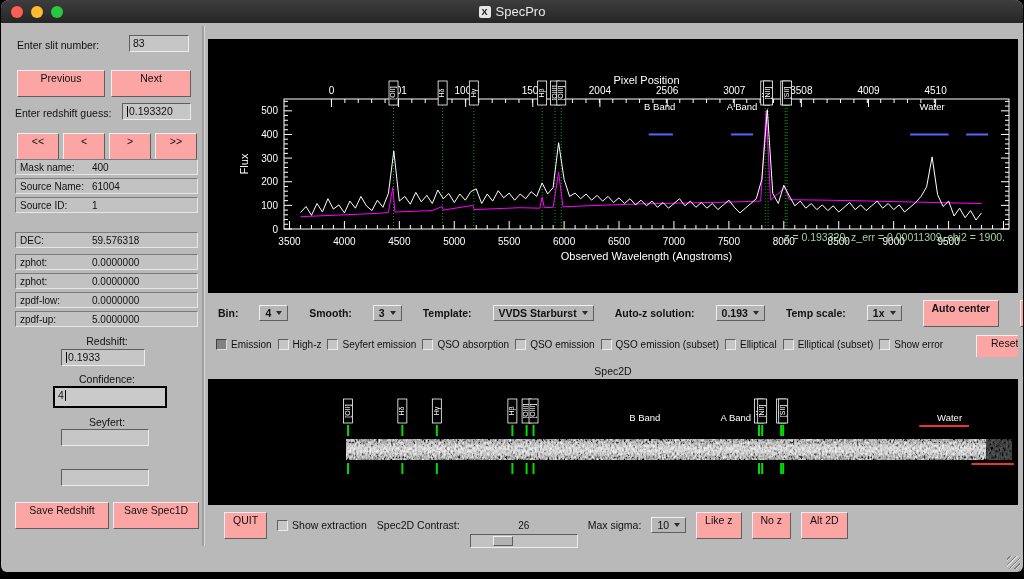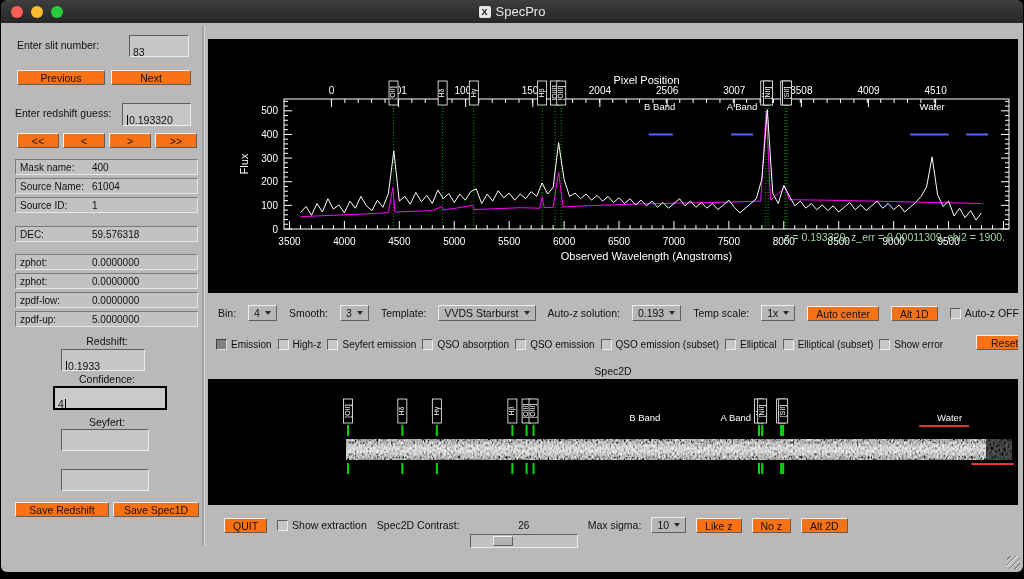--- a/index.html
+++ b/index.html
@@ -13,39 +13,39 @@
   .tl{width:12px;height:12px;border-radius:50%;margin-right:8px;display:inline-block;}
   .tl.red{background:#ff5f57}.tl.yellow{background:#febc2e}.tl.green{background:#28c840}
   .title-center{position:absolute;left:0;right:0;top:0;bottom:0;display:flex;justify-content:center;
                 align-items:center;gap:5px;color:#e8e8e8;font-size:13px;}
   .app-icon{display:inline-block;width:12px;height:12px;background:#e6e6e6;color:#111;font-size:9px;
             line-height:12px;text-align:center;border-radius:2px;font-weight:bold;}
   .body{position:absolute;top:23px;left:0;right:0;bottom:0;}
   .left-panel{position:absolute;left:8px;top:3px;width:196px;height:520px;}
   .lbl{position:absolute;font-size:10.5px;white-space:nowrap;}
   .clbl{position:absolute;left:0;width:100%;text-align:center;font-size:10.5px;}
-  .btn{background:#f97316;border:1px solid;border-color:#efefef #5e5e5e #5e5e5e #efefef;
-       font-size:10.5px;text-align:center;height:15px;line-height:15px;box-sizing:border-box;
+  .btn{background:#fca5a5;border:1px solid;border-color:#efefef #5e5e5e #5e5e5e #efefef;
+       font-size:10.5px;text-align:center;height:27px;line-height:15px;box-sizing:border-box;
        padding:0 8px;white-space:nowrap;color:#111;flex:none;}
   .field{background:#c6c6c6;border:1px solid;border-color:#5e5e5e #ececec #ececec #5e5e5e;
-         box-sizing:border-box;font-size:10.5px;padding:10px 3px;overflow:hidden;white-space:nowrap;}
+         box-sizing:border-box;font-size:10.5px;padding:1px 3px;overflow:hidden;white-space:nowrap;}
   .field.focus{border:2px solid #000;background:#cacaca;}
   .caret{display:inline-block;width:1px;height:11px;background:#000;vertical-align:-2px;margin:0 1px;}
   .info-bar{position:absolute;left:6px;width:183px;height:16px;background:#c2c2c2;border:1px solid;
             border-color:#7a7a7a #e6e6e6 #e6e6e6 #7a7a7a;display:flex;align-items:center;
             font-size:10px;padding:0 4px;box-sizing:border-box;white-space:nowrap;}
   .info-label{width:72px;flex:none;}
   .divider{position:absolute;left:201px;top:3px;bottom:26px;width:2px;background:#a0a0a0;
            border-right:1px solid #d8d8d8;}
   .main{position:absolute;left:206px;top:1px;width:812px;height:546px;}
   .plot-title{position:absolute;width:100%;text-align:center;font-size:10.5px;}
   .plot{position:absolute;left:1px;width:810px;background:#000;}
   .ctl-row{position:absolute;left:1px;width:810px;display:flex;align-items:center;font-size:10.5px;
            box-sizing:border-box;}
-  .row1{top:273px;height:32px;gap:12px;padding-left:10px;}
+  .row1{top:273px;height:32px;gap:21px;padding-left:10px;font-weight:bold;}
   .row2{top:307px;height:26px;gap:6px;padding-left:8px;overflow:hidden;font-size:10px;}
   .row3{top:484px;height:34px;gap:10px;padding-left:16px;}
   .rlbl{white-space:nowrap;flex:none;}
   .droplist{display:inline-flex;align-items:center;gap:5px;background:#b6b6b6;border:1px solid;
             border-color:#efefef #5e5e5e #5e5e5e #efefef;padding:0 5px;height:16px;
             white-space:nowrap;flex:none;box-sizing:border-box;}
   .dd-arrow{width:0;height:0;border-left:3.5px solid transparent;border-right:3.5px solid transparent;
             border-top:4px solid #2b2b2b;}
   .check{display:inline-flex;align-items:center;gap:4px;white-space:nowrap;flex:none;justify-content:flex-end;}
   .cbox{width:11px;height:11px;background:#c6c6c6;border:1px solid;
@@ -84,40 +84,40 @@
   <div class="body">
 
     <div class="left-panel">
       <div class="lbl" style="left:8px;top:13px">Enter slit number:</div>
       <div class="field" style="position:absolute;left:120px;top:9px;width:60px;height:17px"><span>83</span></div>
 
       <div class="btn" style="position:absolute;left:8px;top:44px;width:88px">Previous</div>
       <div class="btn" style="position:absolute;left:102px;top:44px;width:80px">Next</div>
 
       <div class="lbl" style="left:6px;top:81px">Enter redshift guess:</div>
-      <div class="field" style="position:absolute;left:113px;top:77px;width:69px;height:23px"><span class="caret"></span><span>0.193320</span></div>
+      <div class="field" style="position:absolute;left:113px;top:77px;width:69px;height:17px"><span class="caret"></span><span>0.193320</span></div>
 
       <div class="btn" style="position:absolute;left:8px;top:107px;width:42px">&lt;&lt;</div>
       <div class="btn" style="position:absolute;left:54px;top:107px;width:42px">&lt;</div>
       <div class="btn" style="position:absolute;left:100px;top:107px;width:42px">&gt;</div>
       <div class="btn" style="position:absolute;left:146px;top:107px;width:42px">&gt;&gt;</div>
 
       <div class="info-bar" style="top:133px">
             <span class="info-label">Mask name:</span>
             <span class="info-value">400</span>
           </div>
       <div class="info-bar" style="top:152px">
             <span class="info-label">Source Name:</span>
             <span class="info-value">61004</span>
           </div>
       <div class="info-bar" style="top:171px">
             <span class="info-label">Source ID:</span>
             <span class="info-value">1</span>
           </div>
-      <div class="info-bar" style="top:200px">
+      <div class="info-bar" style="top:206px">
             <span class="info-label">DEC:</span>
             <span class="info-value">59.576318</span>
           </div>
       <div class="info-bar" style="top:228px">
             <span class="info-label">zphot:</span>
             <span class="info-value">0.0000000</span>
           </div>
       <div class="info-bar" style="top:247px">
             <span class="info-label">zphot:</span>
             <span class="info-value">0.0000000</span>

